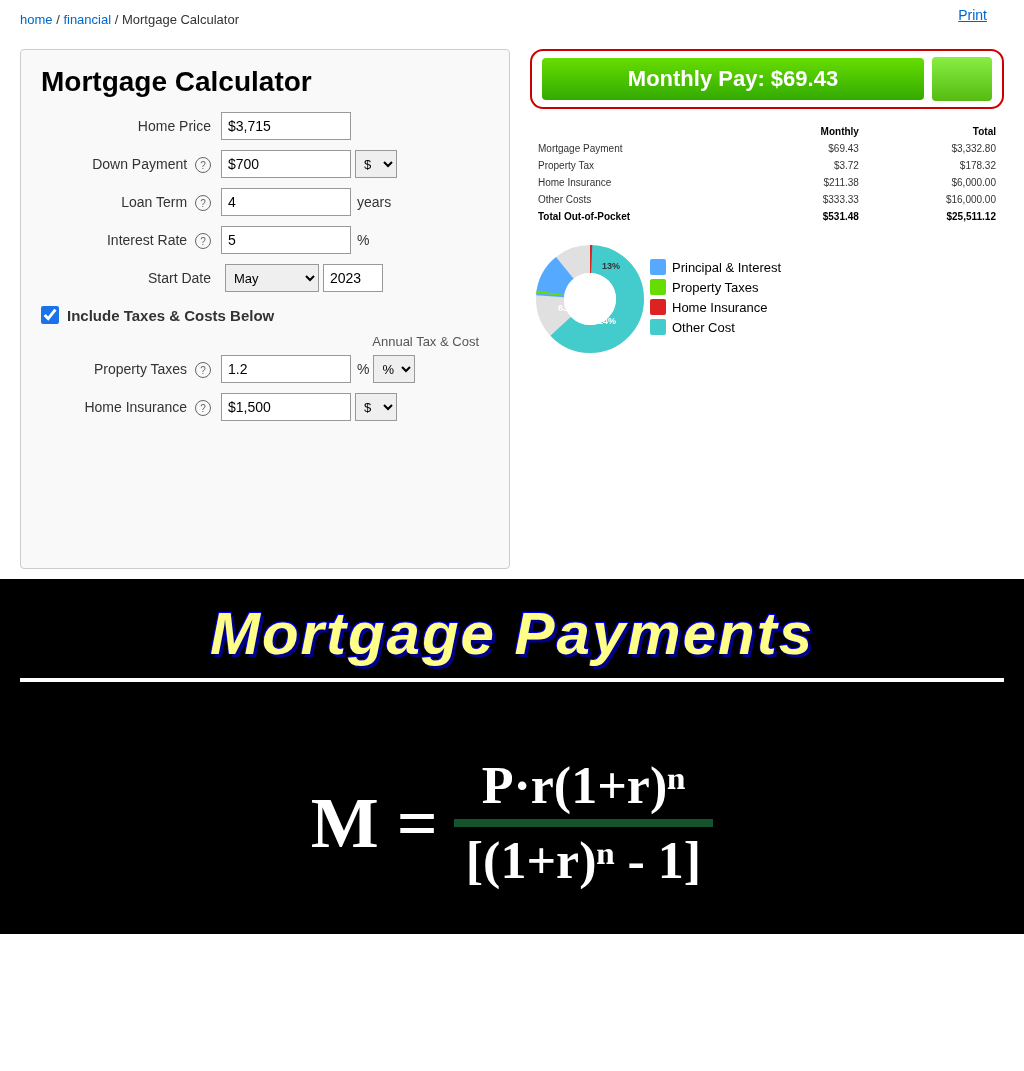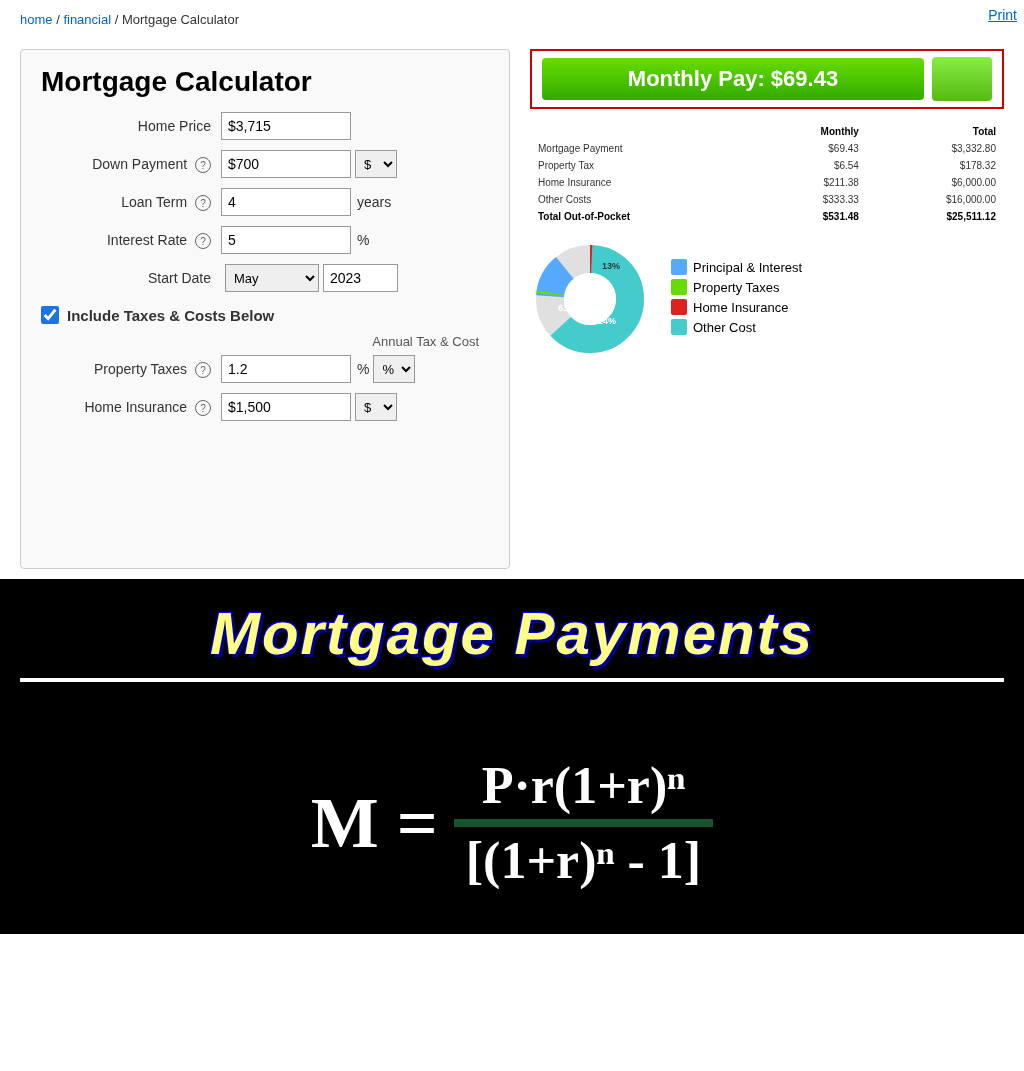--- a/index.html
+++ b/index.html
@@ -29,34 +29,34 @@
 
     .checkbox-row { display: flex; align-items: center; margin: 14px 0 10px 0; }
     .checkbox-row input[type=checkbox] { width: 18px; height: 18px; accent-color: #1a73e8; margin-right: 8px; }
     .checkbox-row label { font-size: 15px; font-weight: bold; color: #333; }
 
     .annual-label { text-align: right; font-size: 13px; color: #555; margin-bottom: 6px; padding-right: 10px; margin-left: 170px; }
 
     
     .results-panel { flex: 1; }
 
-    .monthly-pay-box { border: 2px solid #cc0000; border-radius: 0; padding: 6px 10px; margin-bottom: 14px; display: flex; align-items: center; gap: 8px; }
+    .monthly-pay-box { border: 2px solid #cc0000; border-radius: 13px; padding: 6px 10px; margin-bottom: 14px; display: flex; align-items: center; gap: 8px; }
     .monthly-pay-btn { background: linear-gradient(to bottom, #66dd00, #33aa00); color: #fff; font-size: 22px; font-weight: bold; padding: 8px 16px; border: none; border-radius: 4px; cursor: pointer; flex: 1; }
     .monthly-pay-btn span { color: #fff; }
     .recalc-btn { background: linear-gradient(to bottom, #88ee44, #55bb11); border: none; border-radius: 4px; width: 60px; height: 44px; cursor: pointer; }
 
     .results-table { width: 100%; border-collapse: collapse; font-size: 10px; margin-bottom: 14px; }
     .results-table th { font-weight: bold; text-align: right; padding: 3px 8px; color: #000; }
     .results-table th:first-child { text-align: left; }
     .results-table td { padding: 3px 8px; text-align: right; color: #333; }
     .results-table td:first-child { text-align: left; }
     .results-table tr.total-row td { font-weight: bold; color: #000; }
 
     
-    .chart-legend-row { display: flex; align-items: center; gap: 21px; margin-top: 4px; }
+    .chart-legend-row { display: flex; align-items: center; gap: 0; margin-top: 4px; }
 
     .legend { font-size: 13px; }
     .legend-item { display: flex; align-items: center; margin-bottom: 4px; }
     .legend-dot { width: 16px; height: 16px; margin-right: 6px; border-radius: 2px; }
 
     
     .donut-container { position: relative; width: 120px; height: 120px; }
     .donut-container svg { width: 120px; height: 120px; }
 
     
@@ -72,21 +72,21 @@
 <body>
 
 <div class="breadcrumb">
   <a href="#">home</a>
   <span> / </span>
   <a href="#">financial</a>
   <span> / </span>
   <span>Mortgage Calculator</span>
 </div>
 
-<div style="position:absolute; top:6px; right:7px;">
+<div style="position:absolute; top:6px; right:37px;">
   <a href="#" style="color:#06c; font-size:14px;">Print</a>
 </div>
 
 <div class="top-section">
 
   <div class="calc-panel">
     <div class="calc-title">Mortgage Calculator</div>
 
     <div class="form-row">
       <div class="form-label">Home Price</div>
@@ -121,21 +121,21 @@
       <input type="text" class="form-input" value="5" style="">
       <span class="form-suffix">%</span>
     </div>
 
     <div class="form-row">
       <div class="form-label">Start Date</div>
       <div class="start-date-row">
         <select class="form-select">
           <option>January</option><option>February</option><option>March</option><option>April</option><option selected="">May</option><option>June</option><option>July</option><option>August</option><option>September</option><option>October</option><option>November</option><option>December</option>
         </select>
-        <input type="text" class="form-input" style="width: 75px;" value="2023">
+        <input type="text" class="form-input" style="width: 60px;" value="2023">
       </div>
     </div>
 
     <div class="checkbox-row">
       <input type="checkbox" id="inc-taxes" checked="" style="">
       <label for="inc-taxes">Include Taxes &amp; Costs Below</label>
     </div>
 
     <div class="annual-label">Annual Tax &amp; Cost</div>
 
@@ -182,21 +182,21 @@
         </tr>
       </thead>
       <tbody id="results-tbody">
           <tr>
             <td>Mortgage Payment</td>
             <td>$69.43</td>
             <td>$3,332.80</td>
           </tr>
           <tr>
             <td>Property Tax</td>
-            <td>$6.54</td>
+            <td>$3.72</td>
             <td>$178.32</td>
           </tr>
           <tr>
             <td>Home Insurance</td>
             <td>$211.38</td>
             <td>$6,000.00</td>
           </tr>
           <tr>
             <td>Other Costs</td>
             <td>$333.33</td>

